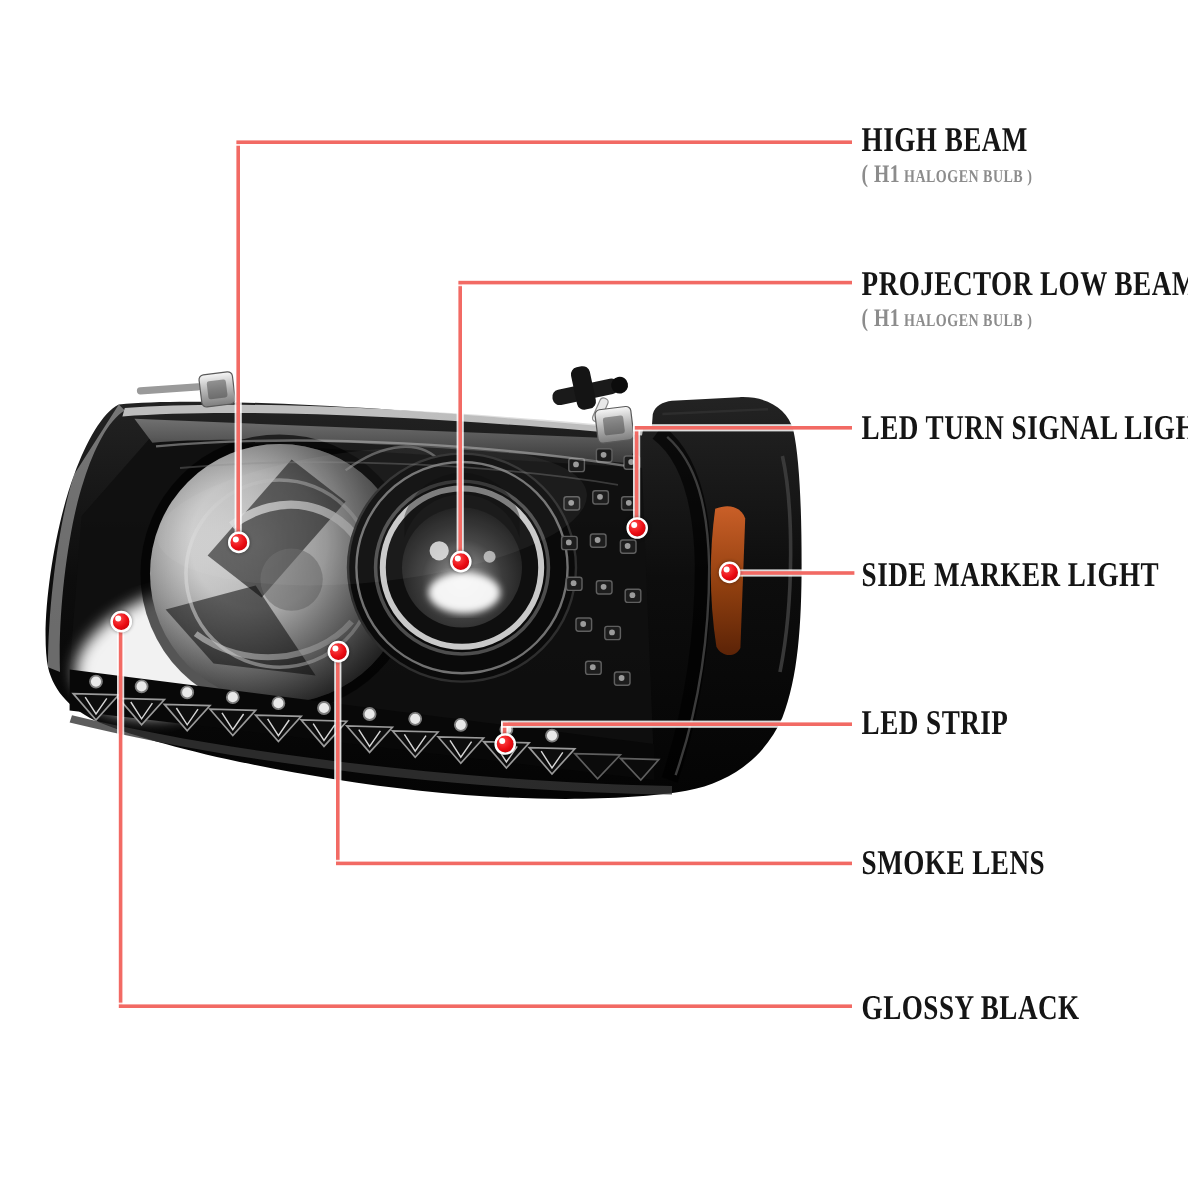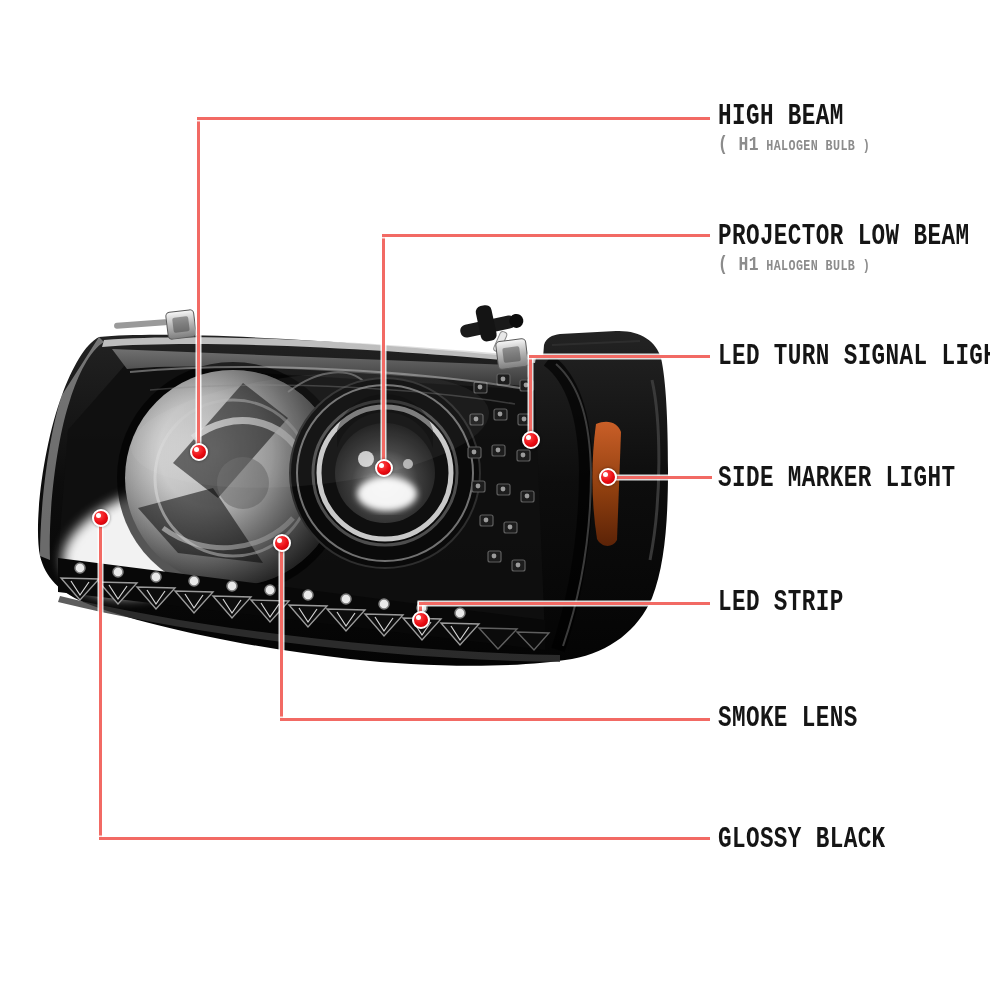--- a/index.html
+++ b/index.html
@@ -1,18 +1,18 @@
 <!DOCTYPE html>
 <html><head>
 <meta charset="utf-8">
 <style>
   html,body{margin:0;padding:0;background:#ffffff;}
   #stage{
     position:relative;width:990px;height:990px;background:#ffffff;overflow:hidden;
-    font-family:Liberation Mono, monospace;
+    font-family:Liberation Serif, serif;
   }
   
   #art{position:absolute;left:0;top:0;width:990px;height:990px;}
   .led-dome{fill:#e9e9e9;stroke:#7d7d7d;stroke-width:1.5;}
   .zig{fill:#0d0d0d;stroke:#9a9a9a;stroke-width:1.4;}
   .zigline{fill:none;stroke:#d6d6d6;stroke-width:1.2;}
   .led-sq{fill:#1d1d1d;stroke:#5f5f5f;stroke-width:1.2;}
   .led-sq-dot{fill:#9b9b9b;}
   
   .seg{position:absolute;background:#f26a64;box-shadow:0 0 0 1.5px rgba(255,255,255,.85);z-index:4;}

